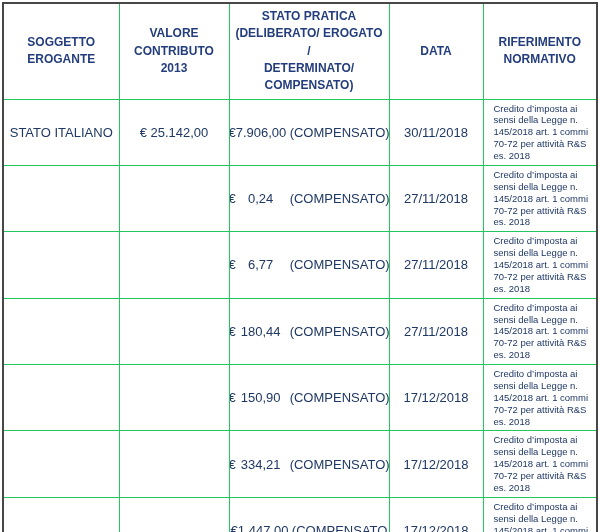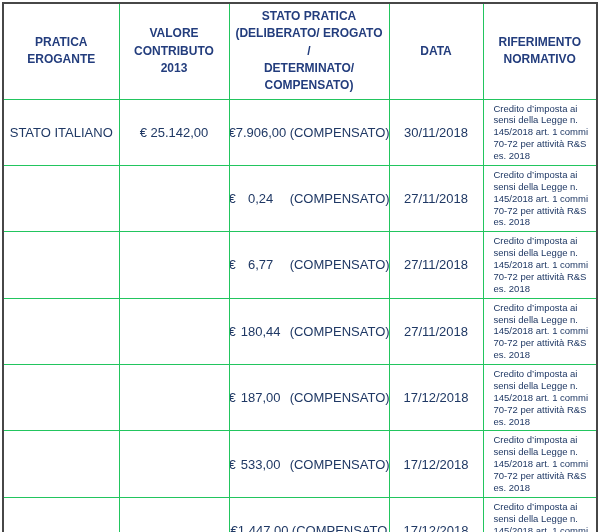--- a/index.html
+++ b/index.html
@@ -101,21 +101,21 @@
   <table class="contrib">
     <colgroup>
       <col class="c1">
         <col class="c2">
         <col class="c3">
         <col class="c4">
         <col class="c5">
     </colgroup>
     <thead>
       <tr class="head-row">
-        <th class="hdr">PRATICA
+        <th class="hdr">SOGGETTO
 EROGANTE</th>
         <th class="hdr">VALORE
 CONTRIBUTO
 2013</th>
         <th class="hdr">STATO PRATICA
 (DELIBERATO/ EROGATO /
 DETERMINATO/
 COMPENSATO)</th>
         <th class="hdr">DATA</th>
         <th class="hdr">RIFERIMENTO
@@ -190,38 +190,38 @@
 145/2018 art. 1 commi
 70-72 per attività R&amp;S
 es. 2018</td>
       </tr>
       <tr class="data-row">
         <td class="cell cell-soggetto"></td>
         <td class="cell"></td>
         <td class="cell">
           <div class="stato-wrap">
             <span class="cur">€</span>
-            <span class="amt">187,00</span>
+            <span class="amt">150,90</span>
             <span class="sts">(COMPENSATO)</span>
           </div>
         </td>
         <td class="cell">17/12/2018</td>
         <td class="cell-rif">Credito d’imposta ai
 sensi della Legge n.
 145/2018 art. 1 commi
 70-72 per attività R&amp;S
 es. 2018</td>
       </tr>
       <tr class="data-row">
         <td class="cell cell-soggetto"></td>
         <td class="cell"></td>
         <td class="cell">
           <div class="stato-wrap">
             <span class="cur">€</span>
-            <span class="amt">533,00</span>
+            <span class="amt">334,21</span>
             <span class="sts">(COMPENSATO)</span>
           </div>
         </td>
         <td class="cell">17/12/2018</td>
         <td class="cell-rif">Credito d’imposta ai
 sensi della Legge n.
 145/2018 art. 1 commi
 70-72 per attività R&amp;S
 es. 2018</td>
       </tr>

